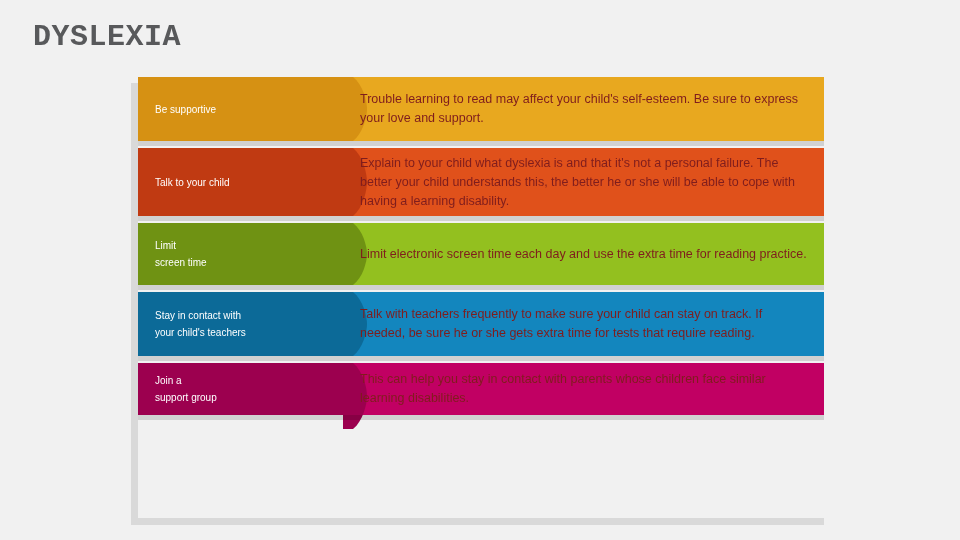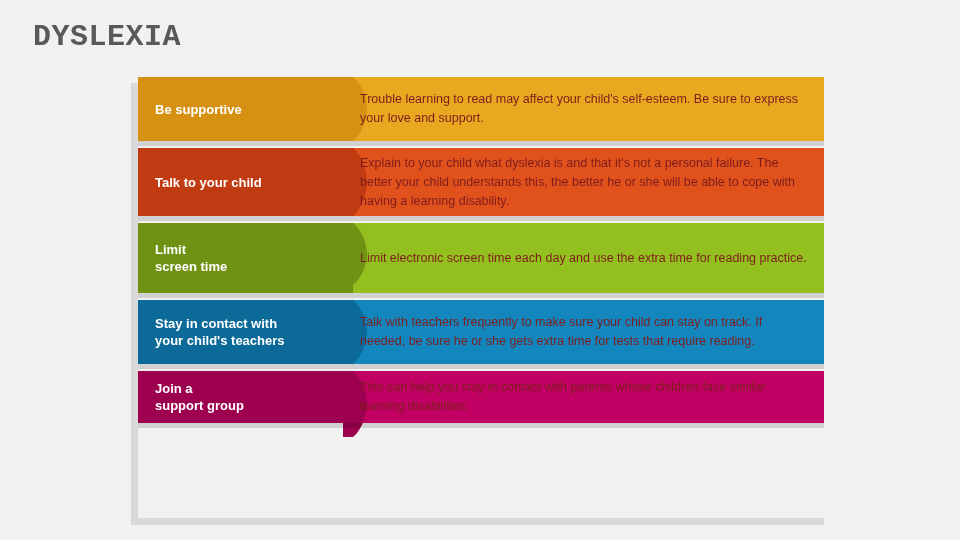--- a/index.html
+++ b/index.html
@@ -74,22 +74,22 @@
   }
   .label {
     position: absolute;
     left: 17px;
     top: 0;
     width: 190px;
     height: 100%;
     display: flex;
     align-items: center;
     color: #ffffff;
-    font-weight: bold;
-    font-size: 13px;
+    font-weight: normal;
+    font-size: 10px;
     line-height: 17px;
     z-index: 4;
     white-space: pre-line;
   }
   .desc {
     position: absolute;
     left: 222px;
     top: 0;
     right: 16px;
     height: 100%;
@@ -139,21 +139,21 @@
       <div class="row" style="height: 68px;">
         <div class="row-bg" style="background: rgb(224, 81, 27);"></div>
         <div class="left-band" style="background: rgb(192, 58, 18);"></div>
         <div class="arrow-tip"><svg width="26" height="68" viewBox="0 0 26 68" preserveAspectRatio="none">
             <path d="M0,0 L10,0 C20,8.16 24,25.84 24,34 C24,42.16 20,59.84 10,68 L0,68 Z" fill="#c03a12"></path>
           </svg></div>
         <div class="shadow-strip"></div>
         <div class="label">Talk to your child</div>
         <div class="desc">Explain to your child what dyslexia is and that it's not a personal failure. The better your child understands this, the better he or she will be able to cope with having a learning disability.</div>
       </div>
-      <div class="row" style="height: 70px;">
+      <div class="row" style="height: 62px;">
         <div class="row-bg" style="background: rgb(147, 192, 31);"></div>
         <div class="left-band" style="background: rgb(111, 146, 19);"></div>
         <div class="arrow-tip"><svg width="26" height="62" viewBox="0 0 26 62" preserveAspectRatio="none">
             <path d="M0,0 L10,0 C20,7.4399999999999995 24,23.56 24,31 C24,38.44 20,54.56 10,62 L0,62 Z" fill="#6f9213"></path>
           </svg></div>
         <div class="shadow-strip"></div>
         <div class="label">Limit
 screen time</div>
         <div class="desc">Limit electronic screen time each day and use the extra time for reading practice.</div>
       </div>

